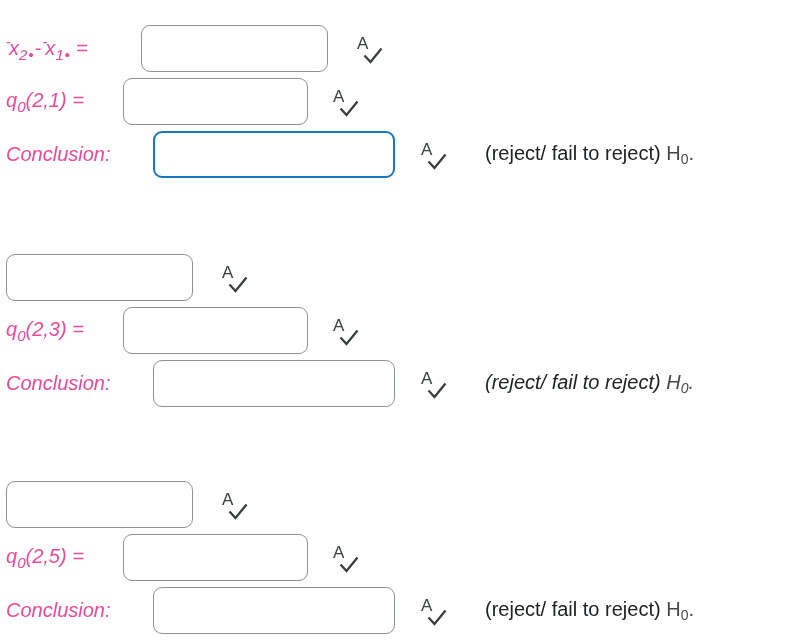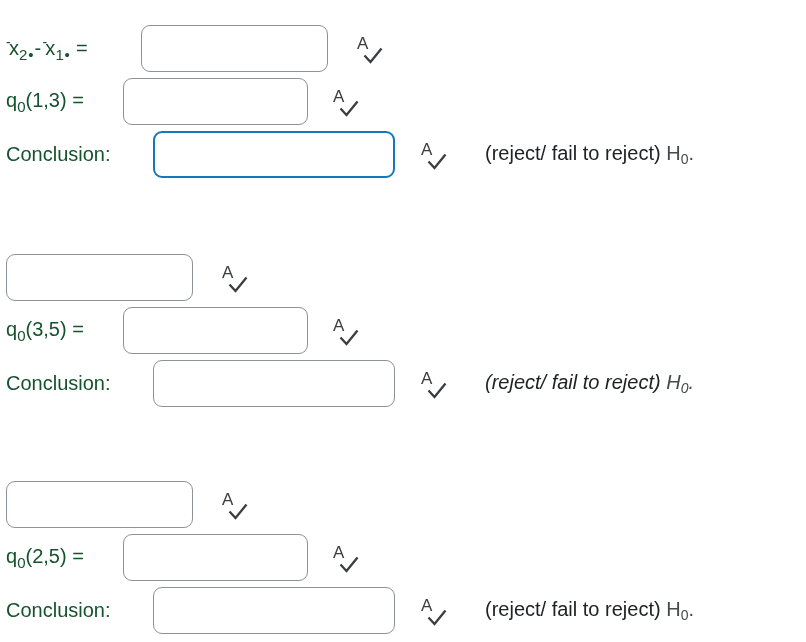--- a/index.html
+++ b/index.html
@@ -7,21 +7,21 @@
     width: 806px; height: 642px;
     box-sizing: border-box;
     padding: 22px 0 0 6px;
     font-family: "Liberation Sans", sans-serif;
     overflow: hidden;
   }
   .group { }
   .group-1 { margin-bottom: 70px; }
   .group-2 { margin-bottom: 68px; }
   .row { display: flex; align-items: center; height: 53px; }
-  .label { font-size: 20px; color: #14532d; flex: none; }
+  .label { font-size: 20px; color: #ec4899; flex: none; font-style: italic; }
   .label-math { width: 135px; letter-spacing: 0.2px; }
   .label-q { width: 117px; }
   .label-conclusion { width: 147px; }
   .bar { font-size: 14px; vertical-align: 8px; margin-right: -2px; }
   .subn { font-size: 15px; vertical-align: -5px; }
   .dot { font-size: 15px; vertical-align: -5px; margin-left: 0.5px; }
   .eq { margin-left: 6px; }
   .minus { margin: 0 1px; }
   input.answer {
     height: 47px; box-sizing: border-box;
@@ -59,21 +59,21 @@
     <span class="label label-math"><sup class="bar">-</sup><span>x</span><sub class="subn">2</sub><span class="dot">•</span><span class="minus">-</span><sup class="bar">-</sup><span>x</span><sub class="subn">1</sub><span class="dot">•</span><span class="eq">=</span></span>
     <input class="answer input-mean" type="text" value="" style="">
     <span class="icon-check">
       <span class="letter">A</span>
       <svg width="20" height="17" viewBox="0 0 20 17">
           <polyline points="1.5,8.5 7.5,15 18.5,1.5" fill="none" stroke="#3b3e40" stroke-width="2.3"></polyline>
         </svg>
     </span>
   </div>
   <div class="row">
-    <span class="label label-q"><span>q</span><sub class="subn">0</sub><span>(1,3) =</span></span>
+    <span class="label label-q"><span>q</span><sub class="subn">0</sub><span>(2,1) =</span></span>
     <input class="answer input-q" type="text" value="" style="">
     <span class="icon-check icon-after-q">
       <span class="letter">A</span>
       <svg width="20" height="17" viewBox="0 0 20 17">
           <polyline points="1.5,8.5 7.5,15 18.5,1.5" fill="none" stroke="#3b3e40" stroke-width="2.3"></polyline>
         </svg>
     </span>
   </div>
   <div class="row">
     <span class="label label-conclusion">Conclusion:</span>
@@ -92,21 +92,21 @@
   <div class="row">
     <input class="answer input-mean" type="text" value="" style="">
     <span class="icon-check">
       <span class="letter">A</span>
       <svg width="20" height="17" viewBox="0 0 20 17">
           <polyline points="1.5,8.5 7.5,15 18.5,1.5" fill="none" stroke="#3b3e40" stroke-width="2.3"></polyline>
         </svg>
     </span>
   </div>
   <div class="row">
-    <span class="label label-q"><span>q</span><sub class="subn">0</sub><span>(3,5) =</span></span>
+    <span class="label label-q"><span>q</span><sub class="subn">0</sub><span>(2,3) =</span></span>
     <input class="answer input-q" type="text" value="" style="">
     <span class="icon-check icon-after-q">
       <span class="letter">A</span>
       <svg width="20" height="17" viewBox="0 0 20 17">
           <polyline points="1.5,8.5 7.5,15 18.5,1.5" fill="none" stroke="#3b3e40" stroke-width="2.3"></polyline>
         </svg>
     </span>
   </div>
   <div class="row">
     <span class="label label-conclusion">Conclusion:</span>

